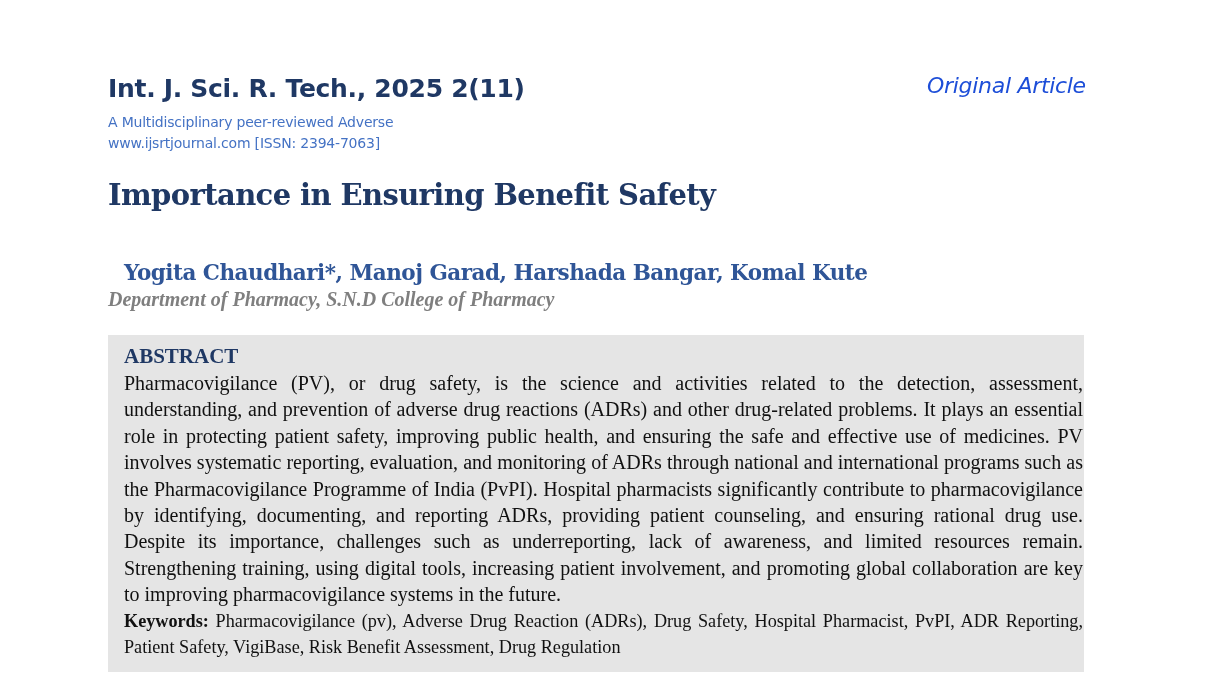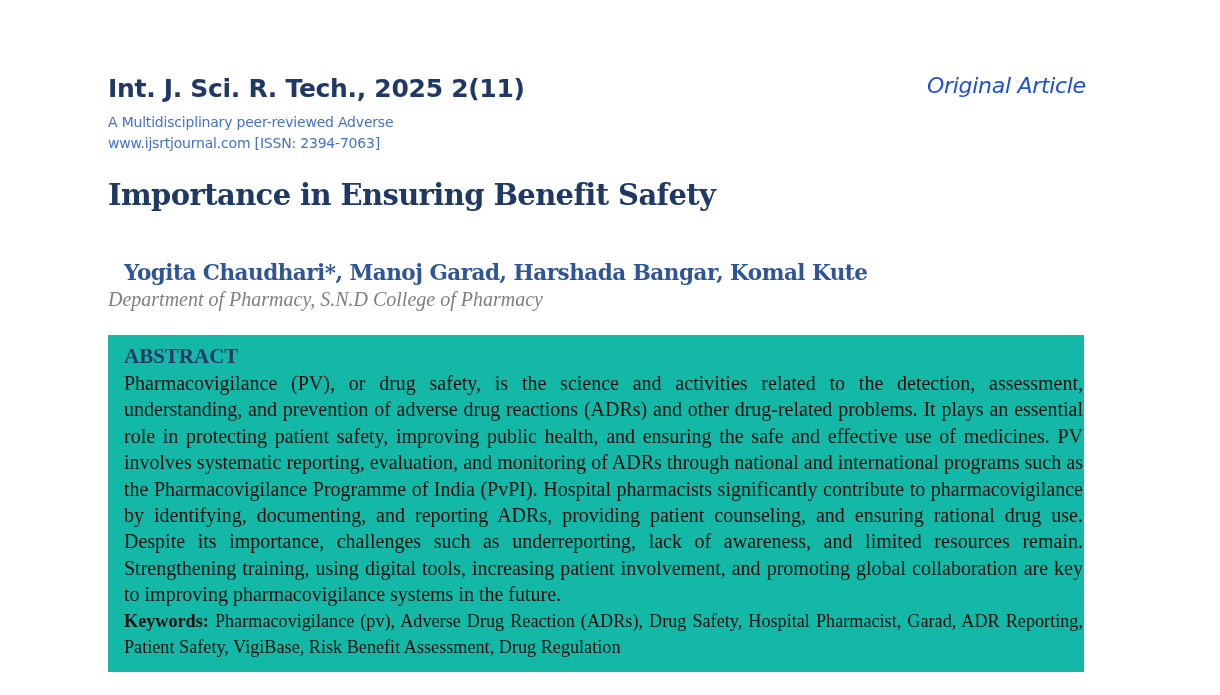--- a/index.html
+++ b/index.html
@@ -76,28 +76,29 @@
     .affiliation {
       position: absolute;
       left: 108px;
       top: 288px;
       font-family: "Liberation Serif", serif;
       font-style: italic;
       font-size: 20px;
       color: #7f7f7f;
       margin: 0;
       white-space: nowrap;
+      font-weight: bold;
     }
     .abstract-box {
       position: absolute;
       left: 108px;
       top: 335px;
       width: 976px;
       height: 337px;
-      background: #14b8a6;
+      background: #e5e5e5;
       box-sizing: border-box;
       padding: 8px 1px 0 16px;
     }
     .abstract-heading {
       font-family: "Liberation Serif", serif;
       font-weight: bold;
       font-size: 21px;
       color: #1f3864;
       margin: 0 0 1px 0;
       line-height: 26px;
@@ -130,14 +131,14 @@
 <p class="journal-sub line2">www.ijsrtjournal.com [ISSN: 2394-7063]</p>
 <p class="article-type">Original Article</p>
 
 <h2 class="paper-title">Importance in Ensuring Benefit Safety</h2>
 <p class="authors">Yogita Chaudhari*, Manoj Garad, Harshada Bangar, Komal Kute</p>
 <p class="affiliation">Department of Pharmacy, S.N.D College of Pharmacy</p>
 
 <section class="abstract-box">
   <h3 class="abstract-heading">ABSTRACT</h3>
   <p class="abstract-body">Pharmacovigilance (PV), or drug safety, is the science and activities related to the detection, assessment, understanding, and prevention of adverse drug reactions (ADRs) and other drug-related problems. It plays an essential role in protecting patient safety, improving public health, and ensuring the safe and effective use of medicines. PV involves systematic reporting, evaluation, and monitoring of ADRs through national and international programs such as the Pharmacovigilance Programme of India (PvPI). Hospital pharmacists significantly contribute to pharmacovigilance by identifying, documenting, and reporting ADRs, providing patient counseling, and ensuring rational drug use. Despite its importance, challenges such as underreporting, lack of awareness, and limited resources remain. Strengthening training, using digital tools, increasing patient involvement, and promoting global collaboration are key to improving pharmacovigilance systems in the future.</p>
-  <p class="keywords"><span class="keywords-label">Keywords:</span> <span>Pharmacovigilance (pv), Adverse Drug Reaction (ADRs), Drug Safety, Hospital Pharmacist, Garad, ADR Reporting, Patient Safety, VigiBase, Risk Benefit Assessment, Drug Regulation</span></p>
+  <p class="keywords"><span class="keywords-label">Keywords:</span> <span>Pharmacovigilance (pv), Adverse Drug Reaction (ADRs), Drug Safety, Hospital Pharmacist, PvPI, ADR Reporting, Patient Safety, VigiBase, Risk Benefit Assessment, Drug Regulation</span></p>
 </section>
 
 </body></html>

